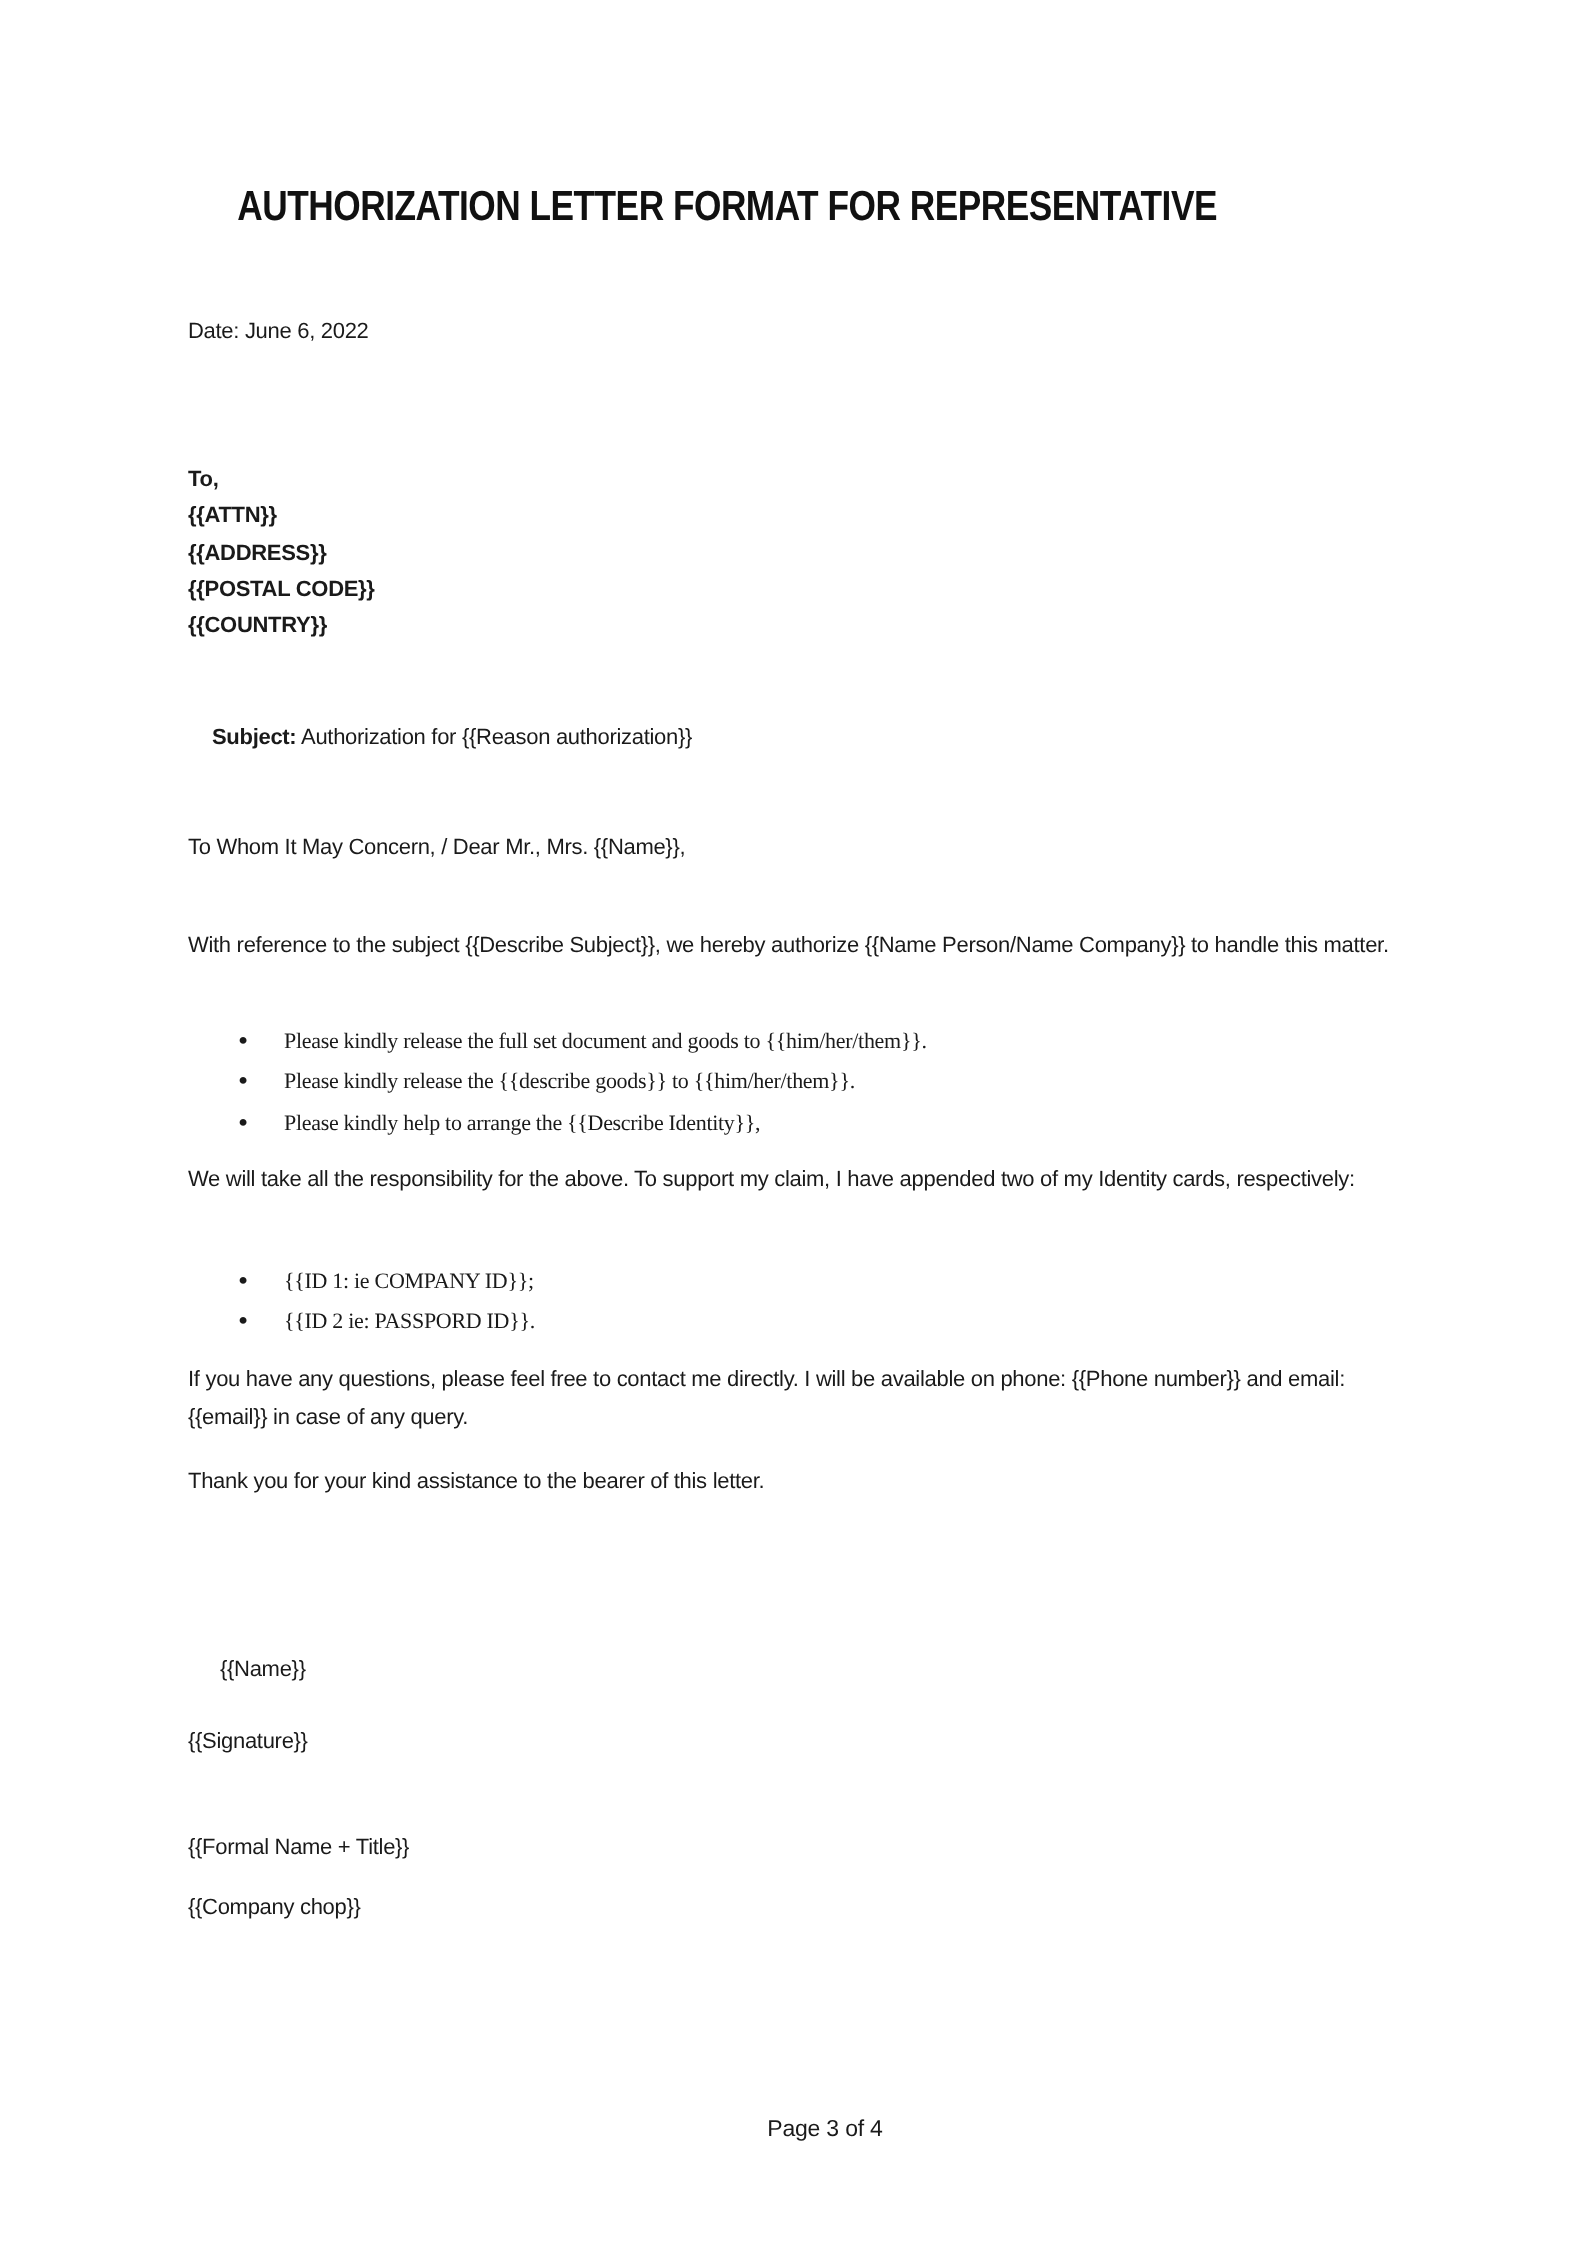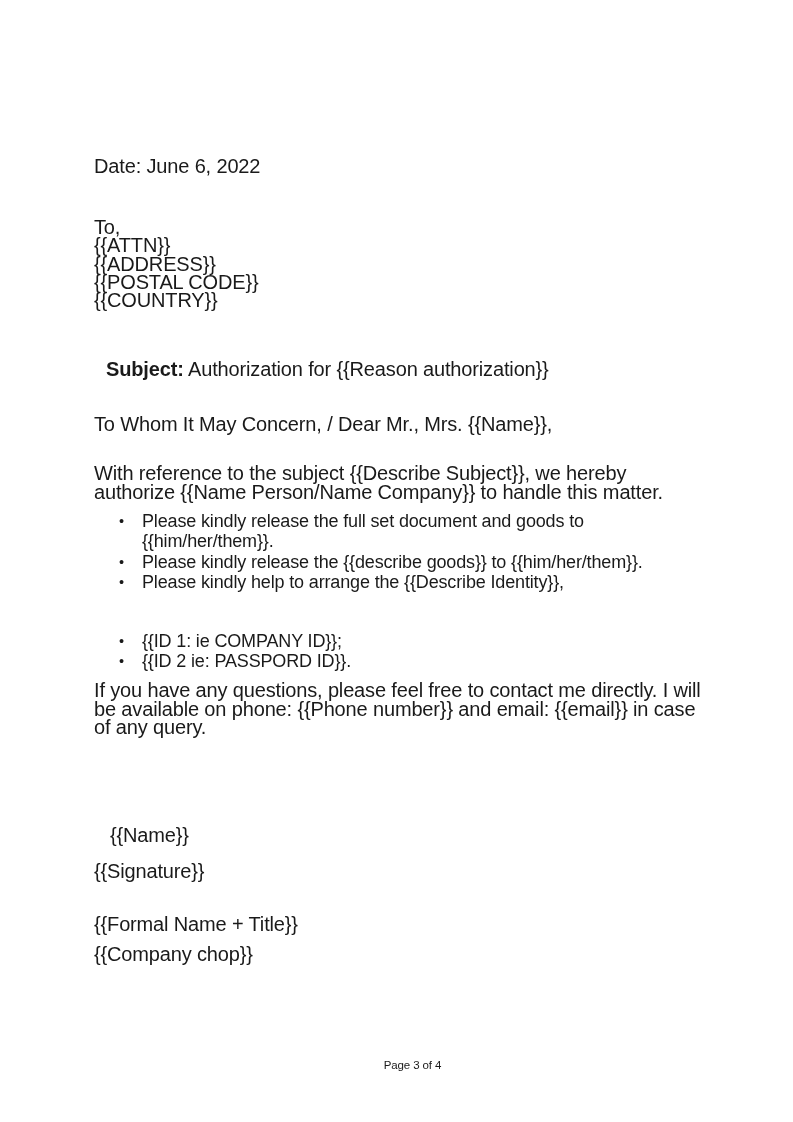--- a/index.html
+++ b/index.html
@@ -14,21 +14,21 @@
   .page {
     position: relative;
     width: 793px;
     height: 1122px;
     background: #ffffff;
   }
   .txt {
     position: absolute;
     left: 94px;
     width: 618px;
-    font-size: 20px;
+    font-size: 11px;
     line-height: 18.5px;
     letter-spacing: -0.15px;
     color: #1a1a1a;
   }
   .title-wrap {
     position: absolute;
     top: 90px;
     left: 58px;
     width: 612px;
     text-align: center;
@@ -37,40 +37,41 @@
   .title-wrap .title-inner {
     display: inline-block;
     font-size: 21px;
     font-weight: bold;
     letter-spacing: -0.3px;
     transform: scaleX(0.84);
     white-space: nowrap;
     color: #111;
   }
   .date { top: 157px; }
-  .addr { top: 218px; line-height: 18.3px; }
+  .addr { top: 231px; line-height: 18.3px; font-weight: bold; }
   .subject { top: 360px; margin-left: 12px; }
   .subject .subj-label { font-weight: bold; }
   .salutation { top: 415px; }
   .para1 { top: 464px; }
   .para2 { top: 581px; }
   .para3 { top: 681px; }
   .para4 { top: 732px; }
   ul.bullets {
     position: absolute;
     left: 94px;
     width: 600px;
     list-style: none;
     padding-left: 48px;
   }
   ul.bullets li {
     position: relative;
-    font-size: 18px;
+    font-size: 11px;
     line-height: 20.3px;
     letter-spacing: -0.15px;
+    font-family: Liberation Serif, serif;
   }
   ul.bullets li::before {
     content: "\2022";
     position: absolute;
     left: -23px;
     font-size: 14.5px;
   }
   .bullets1 { top: 511px; }
   .bullets2 { top: 631px; }
   .closing   { top: 790px; }
@@ -89,20 +90,23 @@
     letter-spacing: -0.1px;
     color: #1a1a1a;
     padding-left: 32px;
   }
 </style>
 </head>
 <body>
 
 <div class="page">
 
+  <div class="title-wrap">
+    <span class="title-inner">AUTHORIZATION LETTER FORMAT FOR REPRESENTATIVE</span>
+  </div>
 
   <div class="txt date">Date: June 6, 2022</div>
 
   <div class="txt addr">
     <div>To,</div>
     <div>{{ATTN}}</div>
     <div>{{ADDRESS}}</div>
     <div>{{POSTAL CODE}}</div>
     <div>{{COUNTRY}}</div>
   </div>
@@ -115,28 +119,30 @@
   <div class="txt salutation">To Whom It May Concern, / Dear Mr., Mrs. {{Name}},</div>
 
   <div class="txt para1">With reference to the subject {{Describe Subject}}, we hereby authorize {{Name Person/Name Company}} to handle this matter.</div>
 
   <ul class="bullets bullets1">
     <li>Please kindly release the full set document and goods to {{him/her/them}}.</li>
     <li>Please kindly release the {{describe goods}} to {{him/her/them}}.</li>
     <li>Please kindly help to arrange the {{Describe Identity}},</li>
   </ul>
 
+  <div class="txt para2">We will take all the responsibility for the above. To support my claim, I have appended two of my Identity cards, respectively:</div>
 
   <ul class="bullets bullets2">
     <li>{{ID 1: ie COMPANY ID}};</li>
     <li>{{ID 2 ie: PASSPORD ID}}.</li>
   </ul>
 
   <div class="txt para3">If you have any questions, please feel free to contact me directly. I will be available on phone: {{Phone number}} and email: {{email}} in case of any query.</div>
 
+  <div class="txt para4">Thank you for your kind assistance to the bearer of this letter.</div>
 
   <div class="txt sig-name">{{Name}}</div>
   <div class="txt sig-ph">{{Signature}}</div>
   <div class="txt sig-formal">{{Formal Name + Title}}</div>
   <div class="txt sig-chop">{{Company chop}}</div>
 
   <div class="footer">Page 3 of 4</div>
 
 </div>
 

